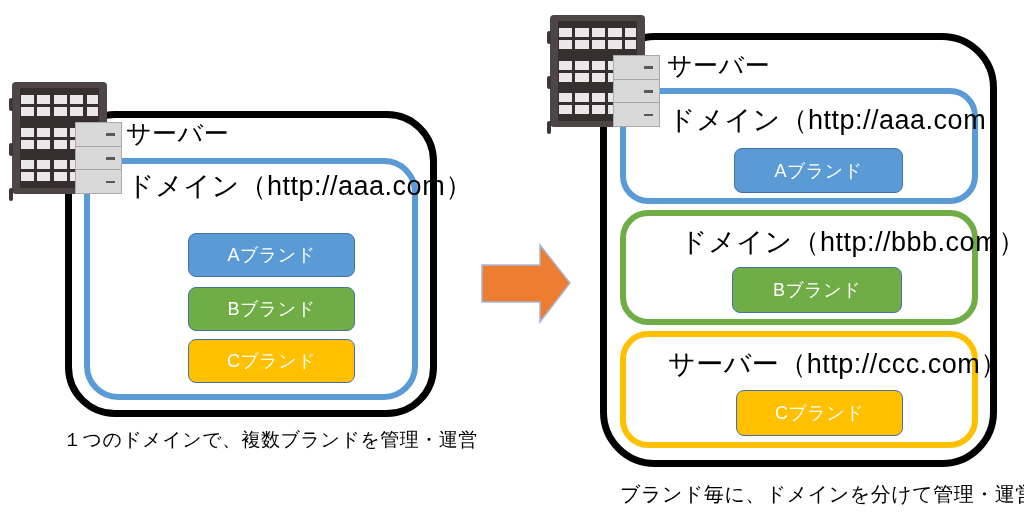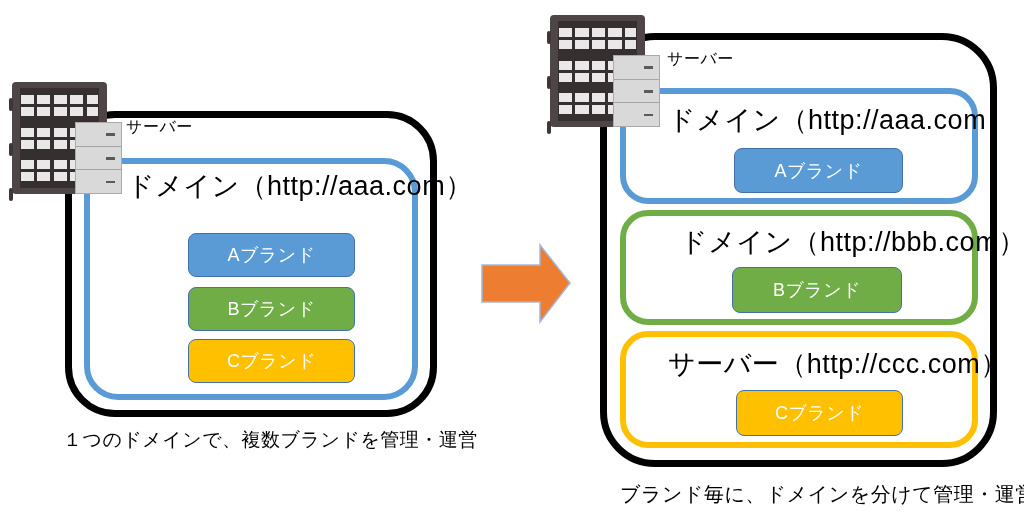--- a/index.html
+++ b/index.html
@@ -13,21 +13,21 @@
     position:absolute;border:7px solid #000;border-radius:50px;
     background:transparent;box-sizing:border-box;z-index:1;
   }
   
   .domain-frame{
     position:absolute;border:6px solid #5b9bd5;border-radius:30px;
     background:transparent;box-sizing:border-box;z-index:1;
   }
   
   .lbl{position:absolute;white-space:nowrap;color:#000;z-index:3;letter-spacing:0.5px;}
-  .server-lbl{font-size:16px;}
+  .server-lbl{font-size:25px;}
   .domain-lbl{font-size:27px;}
   .caption{position:absolute;white-space:nowrap;color:#000;z-index:3;font-size:19px;letter-spacing:0.5px;}
   
   .brand{
     position:absolute;display:flex;align-items:center;justify-content:center;
     color:#ffffff;font-size:18px;border-radius:8px;border:1.5px solid #4472a8;
     box-sizing:border-box;z-index:3;letter-spacing:0.5px;
   }
   
   .server-icon{position:absolute;width:112px;height:112px;z-index:5;}

